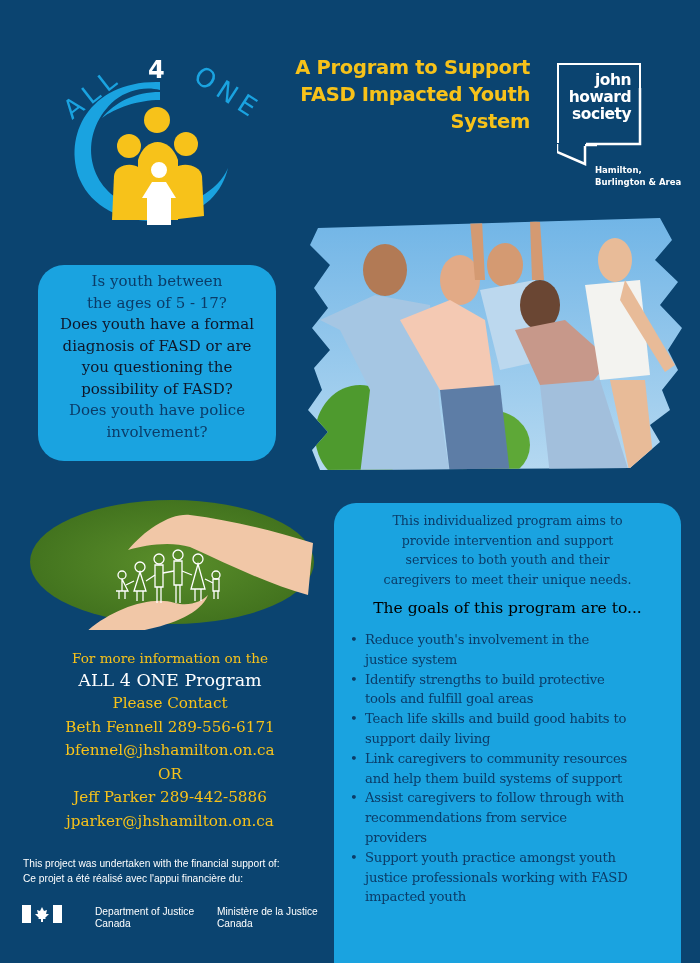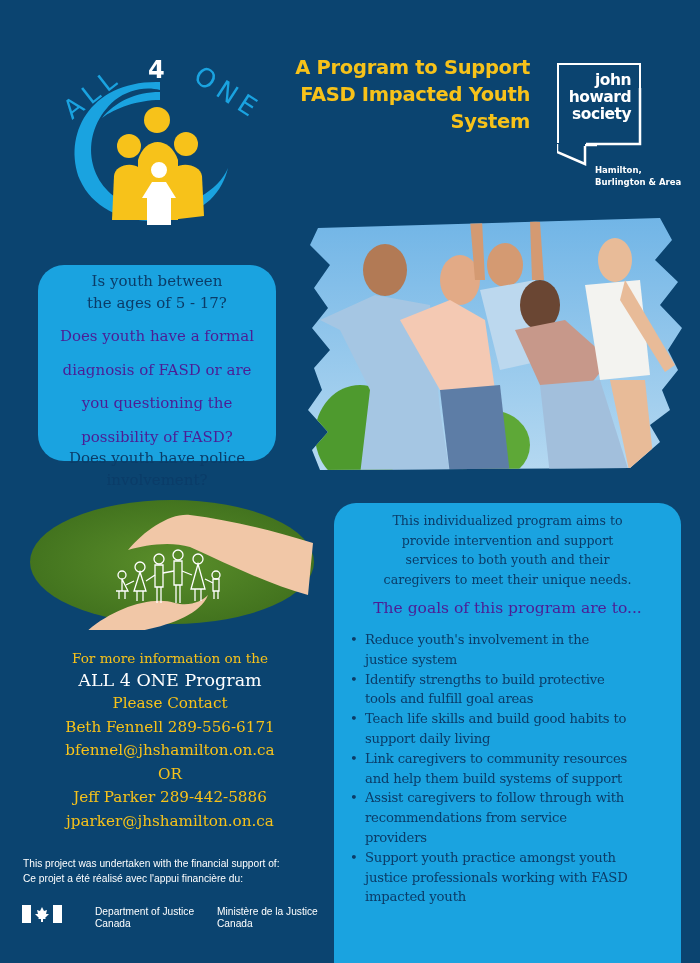--- a/index.html
+++ b/index.html
@@ -50,21 +50,21 @@
   #qbox {
     left: 38px; top: 265px; width: 238px; height: 196px;
     background: #1aa3e0;
     border-radius: 26px;
     text-align: center;
     box-sizing: border-box;
     padding-top: 6px;
     font-size: 15px; line-height: 21.5px;
   }
   .navy { color: #0b3c68; }
-  .yellow { color: #4c1d95; margin-top: 12px; }
+  .yellow { color: #0f172a; }
   #qbox div { white-space: nowrap; }
 
   
   #photo { left: 300px; top: 210px; width: 390px; height: 265px; }
 
   
   #hands { left: 30px; top: 495px; width: 290px; height: 135px; }
 
   
   #infobox {
@@ -72,21 +72,21 @@
     background: #1aa3e0;
     border-radius: 22px;
     box-sizing: border-box;
     padding: 8px 8px 0 8px;
   }
   #infobox .intro {
     text-align: center; color: #0b3c68;
     font-size: 12.6px; line-height: 19.5px;
   }
   #infobox .goals-title {
-    text-align: center; color: #4c1d95;
+    text-align: center; color: #000000;
     font-size: 15.5px; line-height: 20px; margin-top: 9px;
   }
   #infobox ul {
     list-style: none; margin: 12px 0 0 0; padding: 0 0 0 8px;
   }
   #infobox li {
     position: relative; padding-left: 15px;
     color: #0b3c68; font-size: 13.2px; line-height: 19.8px;
     letter-spacing: -0.2px;
   }

